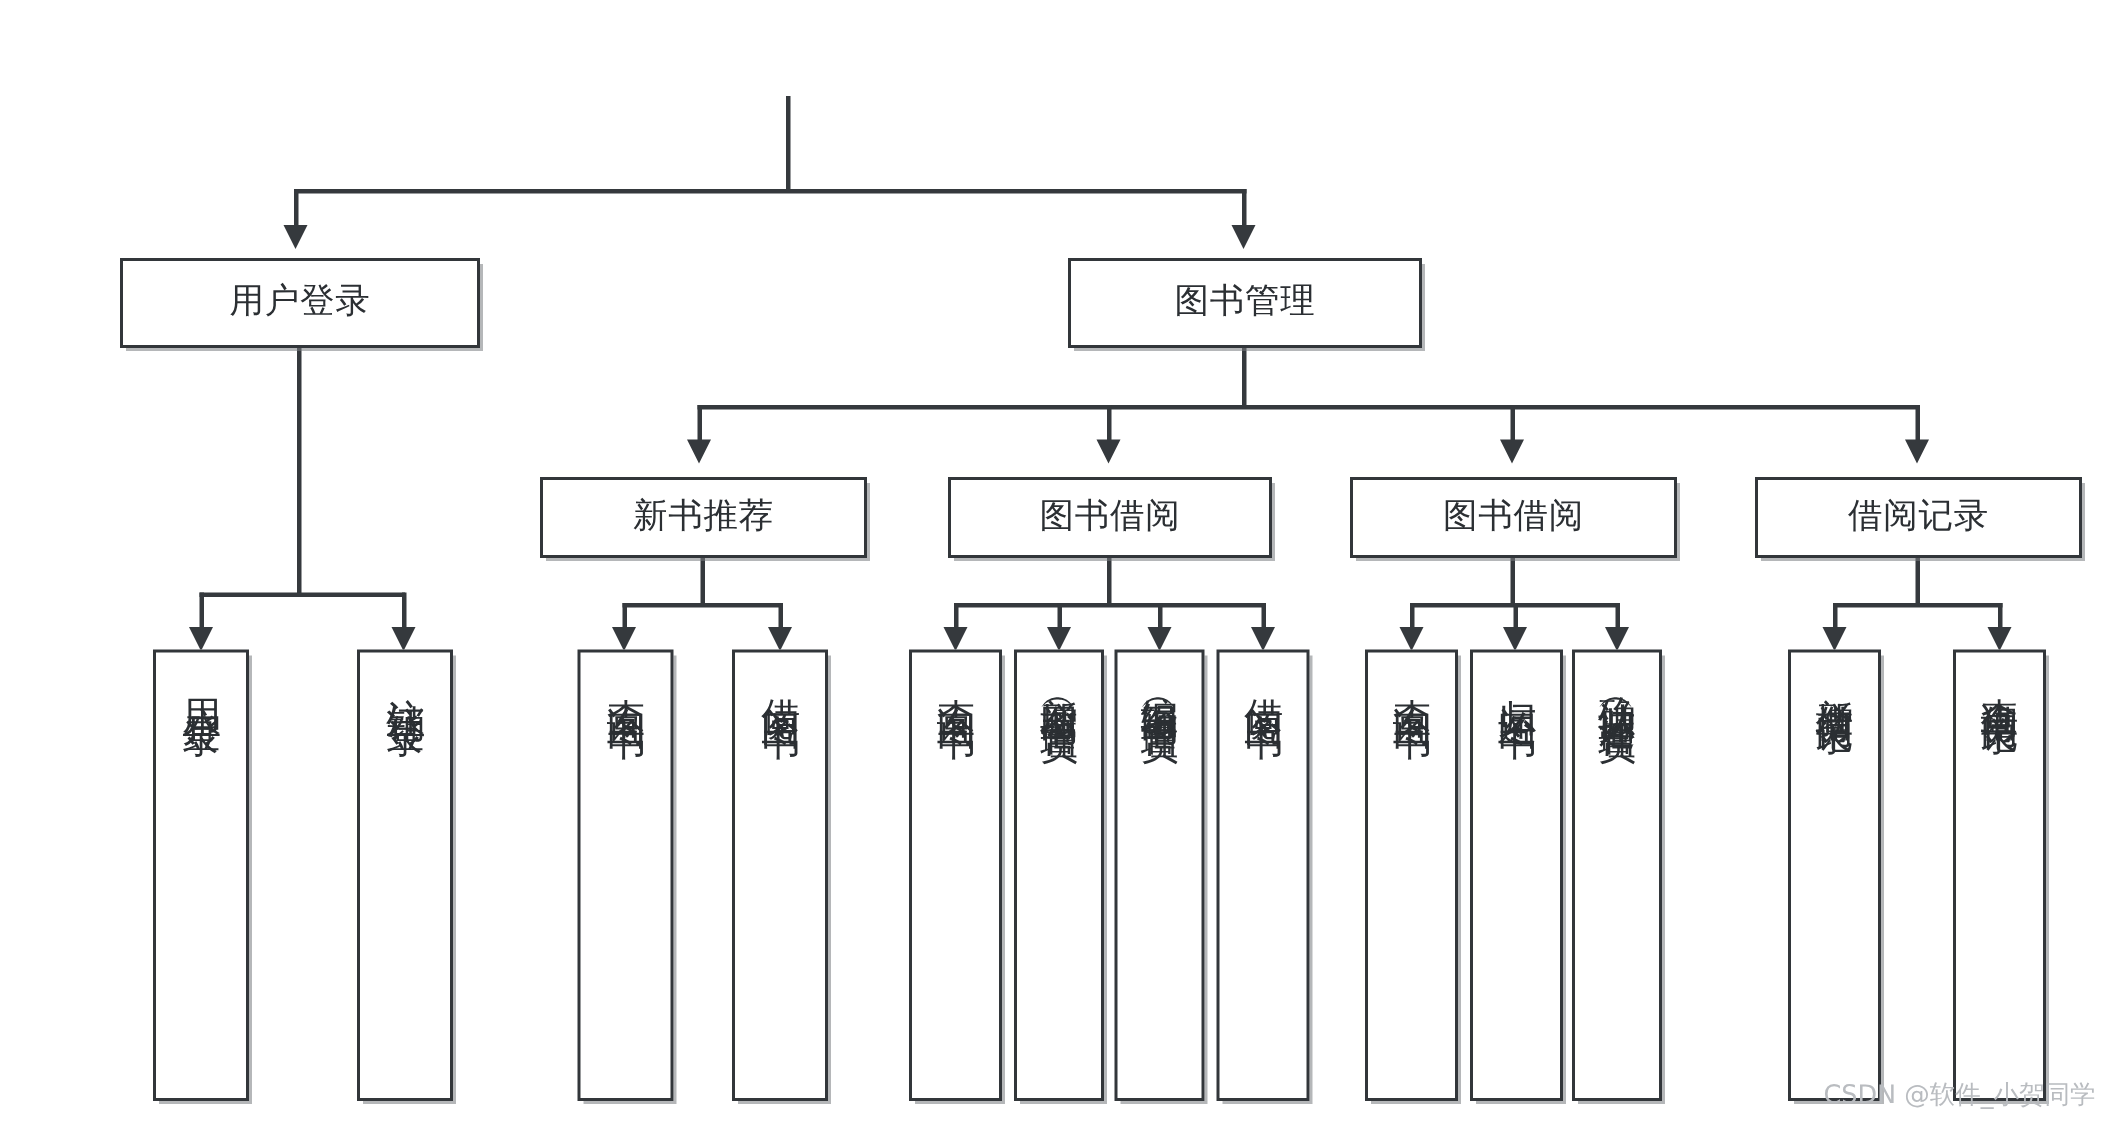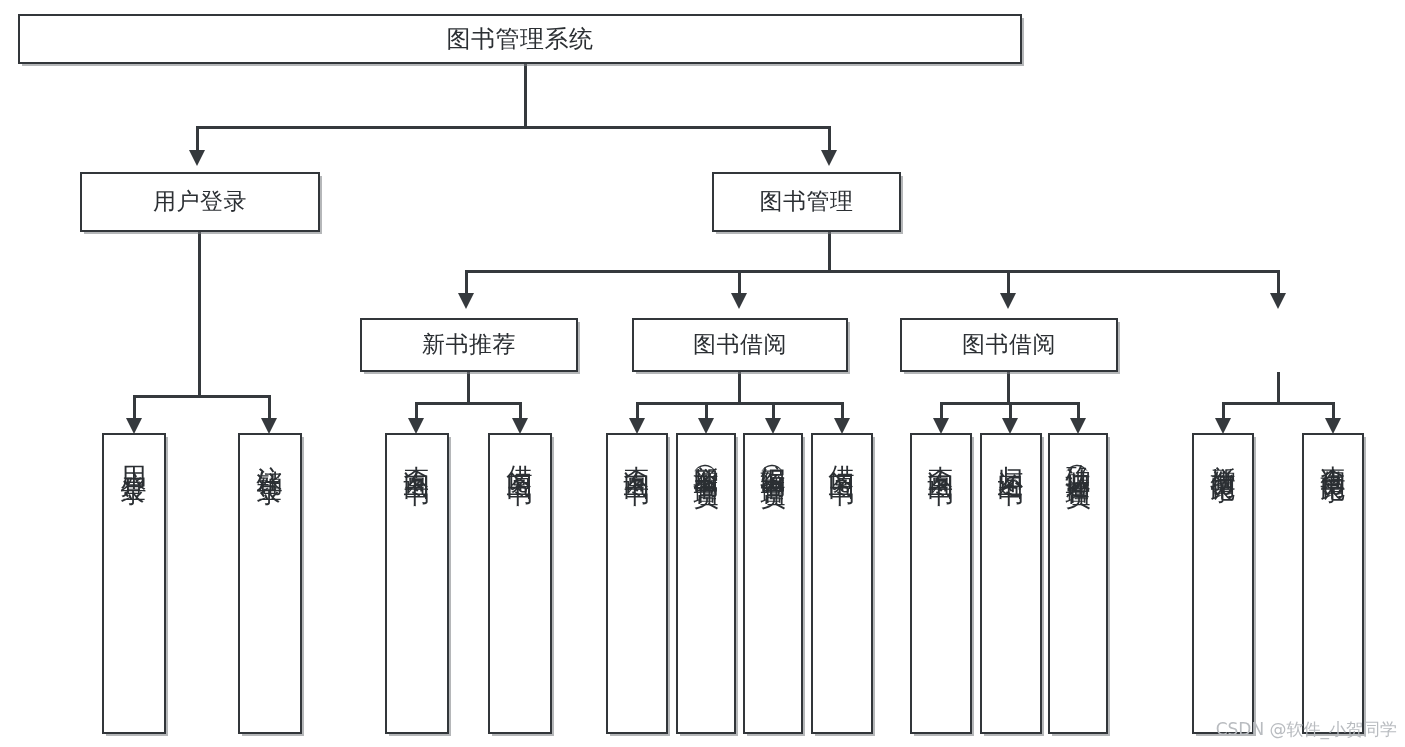--- a/index.html
+++ b/index.html
@@ -92,37 +92,34 @@
     white-space: nowrap;
     z-index: 5;
     font-family: "DejaVu Sans", "Liberation Sans", sans-serif;
   }
 </style>
 </head>
 <body>
 
 <div id="canvas">
 
-  <div class="node horiz root" style="left:18px; top:14px; width:1004px; height:50px;">
-    <span class="label">图书管理系统</span>
-  </div>
 
   <div class="ln vln" style="left:524px; top:64px; width:3px; height:64px;"></div>
 
   <div class="ln hln" style="left:196px; top:126px; width:635px; height:3px;"></div>
 
   <div class="ln vln" style="left:196px; top:126px; width:3px; height:27px;"></div>
   <div class="arrow" style="left:189px; top:150px;"></div>
   <div class="ln vln" style="left:828px; top:126px; width:3px; height:27px;"></div>
   <div class="arrow" style="left:821px; top:150px;"></div>
 
   <div class="node horiz" style="left:80px; top:172px; width:240px; height:60px;">
     <span class="label">用户登录</span>
   </div>
-  <div class="node horiz" style="left:712px; top:172px; width:189px; height:60px;">
+  <div class="node horiz" style="left:712px; top:172px; width:236px; height:60px;">
     <span class="label">图书管理</span>
   </div>
 
   <div class="ln vln" style="left:198px; top:232px; width:3px; height:165px;"></div>
   <div class="ln hln" style="left:133px; top:395px; width:137px; height:3px;"></div>
   <div class="ln vln" style="left:133px; top:395px; width:3px; height:28px;"></div>
   <div class="arrow" style="left:126px; top:418px;"></div>
   <div class="ln vln" style="left:268px; top:395px; width:3px; height:28px;"></div>
   <div class="arrow" style="left:261px; top:418px;"></div>
 
@@ -139,20 +136,23 @@
   <div class="arrow" style="left:1270px; top:293px;"></div>
 
   <div class="node horiz" style="left:632px; top:318px; width:216px; height:54px;">
     <span class="label">图书借阅</span>
   </div>
   <div class="node horiz" style="left:360px; top:318px; width:218px; height:54px;">
     <span class="label">新书推荐</span>
   </div>
   <div class="node horiz" style="left:900px; top:318px; width:218px; height:54px;">
     <span class="label">图书借阅</span>
+  </div>
+  <div class="node horiz" style="left:1170px; top:318px; width:218px; height:54px;">
+    <span class="label">借阅记录</span>
   </div>
 
   <div class="ln vln" style="left:467px; top:372px; width:3px; height:32px;"></div>
   <div class="ln hln" style="left:415px; top:402px; width:107px; height:3px;"></div>
   <div class="ln vln" style="left:415px; top:402px; width:3px; height:21px;"></div>
   <div class="arrow" style="left:408px; top:418px;"></div>
   <div class="ln vln" style="left:519px; top:402px; width:3px; height:21px;"></div>
   <div class="arrow" style="left:512px; top:418px;"></div>
 
   <div class="ln vln" style="left:738px; top:372px; width:3px; height:32px;"></div>

